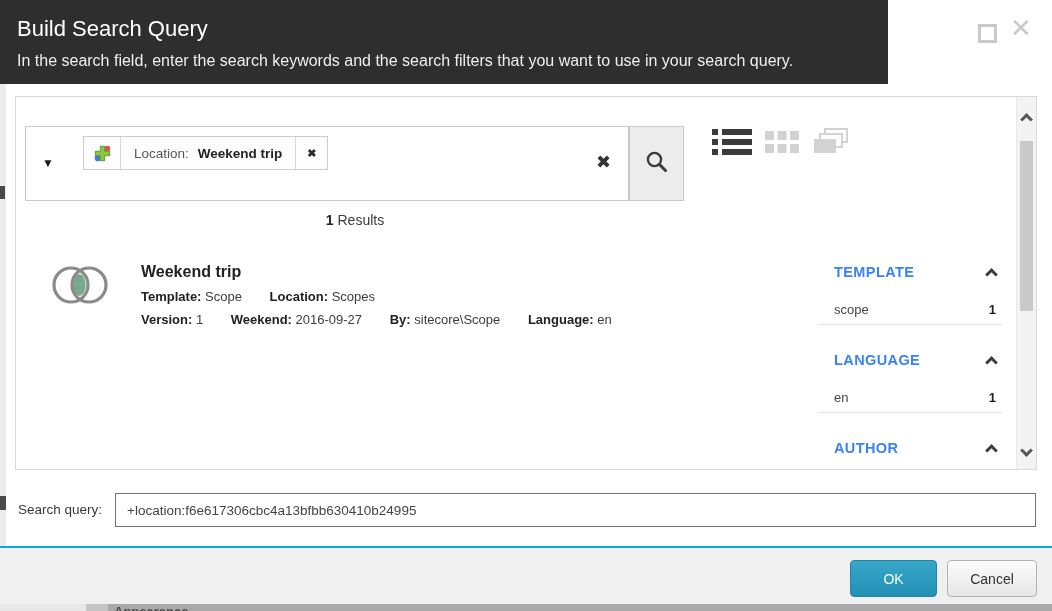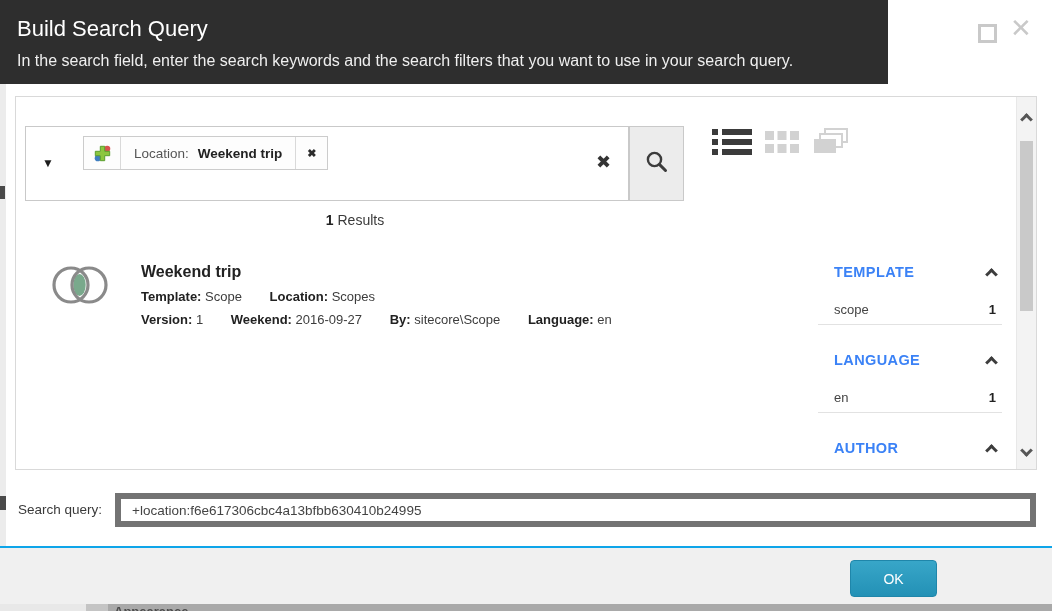--- a/index.html
+++ b/index.html
@@ -55,21 +55,21 @@
 
   
   .vscroll { position:absolute; right:0; top:0; width:20px; height:372px; background:#f3f3f3; border-left:1px solid #e8e8e8; }
   .vs-up, .vs-down { position:absolute; left:5px; width:9px; height:9px; border-top:3px solid #565656; border-left:3px solid #565656; cursor:pointer; }
   .vs-up { top:18px; transform:rotate(45deg); }
   .vs-down { bottom:14px; transform:rotate(225deg); }
   .vs-thumb { position:absolute; left:3px; top:44px; width:13px; height:170px; background:#c9c9c9; cursor:grab; }
 
   
   .query-label { position:absolute; left:18px; top:493px; height:34px; line-height:34px; font-size:13.5px; color:#3a3a3a; }
-  .query-input { position:absolute; left:115px; top:493px; width:921px; height:34px; border:6px solid #737373; padding:0 11px; font-family:"Liberation Sans", sans-serif; font-size:13.5px; color:#444444; background:#ffffff; }
+  .query-input { position:absolute; left:115px; top:493px; width:921px; height:34px; border:1px solid #737373; padding:0 11px; font-family:"Liberation Sans", sans-serif; font-size:13.5px; color:#444444; background:#ffffff; }
 
   
   .dlg-footer { position:absolute; left:0; top:546px; width:1052px; height:58px; background:#f0f0f0; border-top:2px solid #0ea5e9; }
   .btn { position:absolute; top:12px; height:37px; border-radius:4px; font-family:"Liberation Sans", sans-serif; font-size:14px; cursor:pointer; }
   .btn-ok { left:850px; width:87px; color:#ffffff; background:linear-gradient(#38a6c8, #2391b6); border:1px solid #1f86aa; }
   .btn-cancel { left:947px; width:90px; color:#333333; background:linear-gradient(#fcfcfc, #e6e6e6); border:1px solid #b3b3b3; }
 
   
   .bottom-strip { position:absolute; left:0; top:604px; width:1052px; height:7px; background:#a9a9a9; overflow:hidden; }
   .strip-left { position:absolute; left:0; top:0; width:86px; height:7px; background:#e8e8e8; }
@@ -210,20 +210,21 @@
       <span class="vs-thumb"></span>
       <span class="vs-down"></span>
     </div>
   </div>
 
   <div class="query-label">Search query:</div>
   <input class="query-input" type="text" value="+location:f6e617306cbc4a13bfbb630410b24995" style="">
 
   <div class="dlg-footer">
     <button class="btn btn-ok">OK</button>
+    <button class="btn btn-cancel">Cancel</button>
   </div>
 
   <div class="bottom-strip">
     <span class="strip-left"></span>
     <span class="strip-tab"></span>
     <span class="strip-text">Appearance</span>
   </div>
 
 </div>
 

